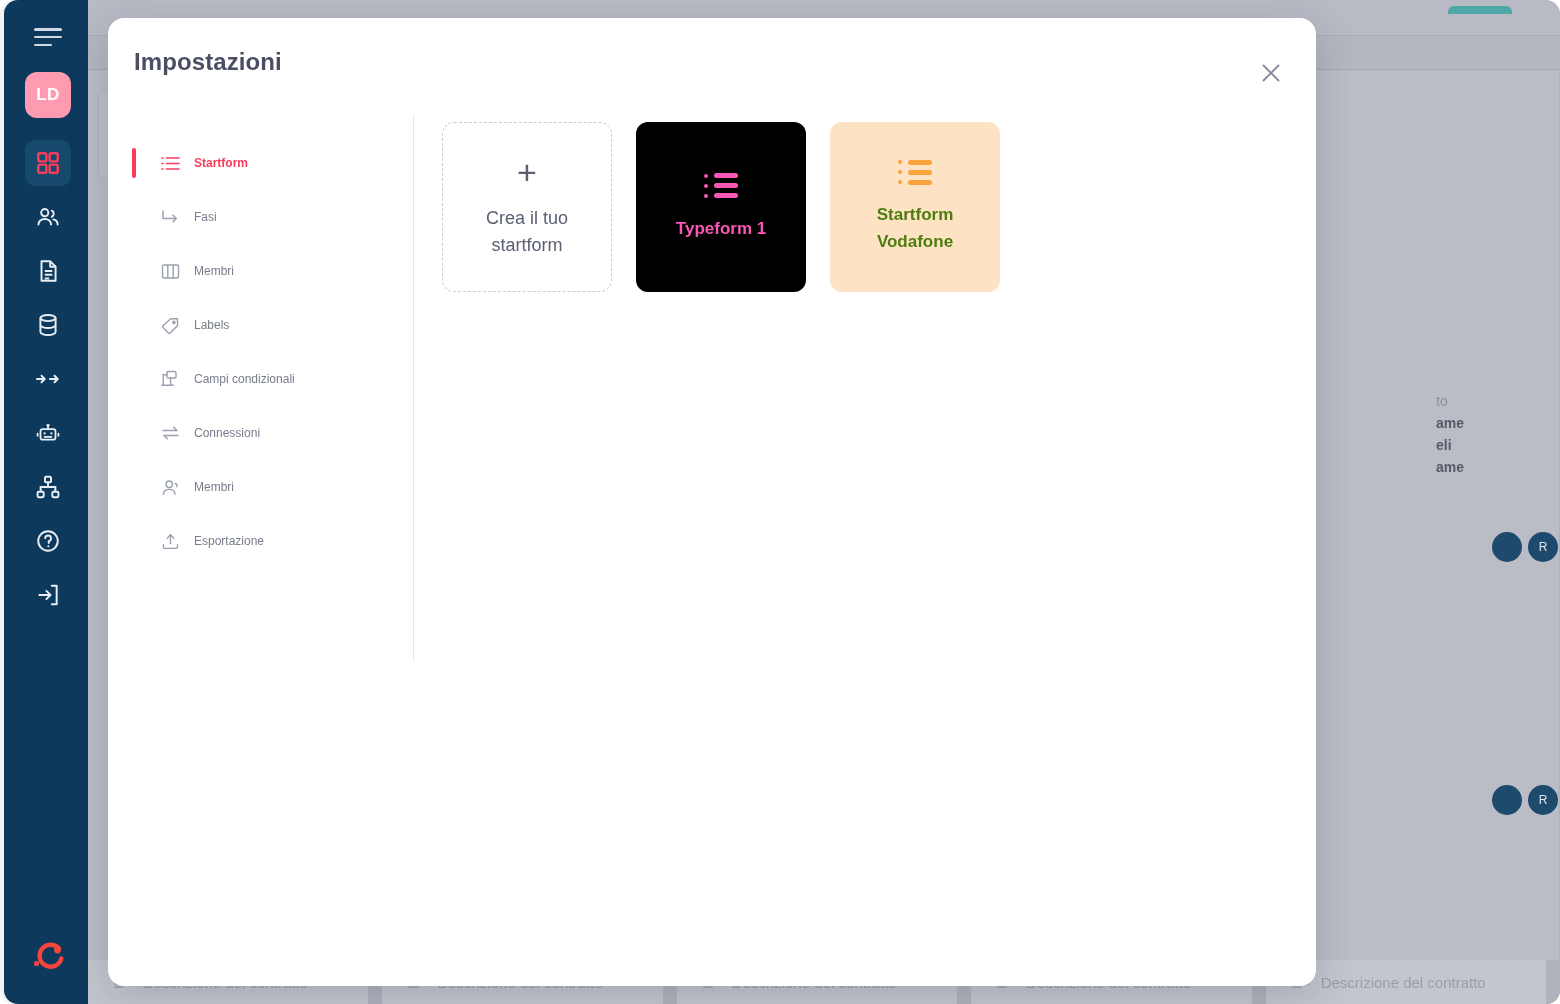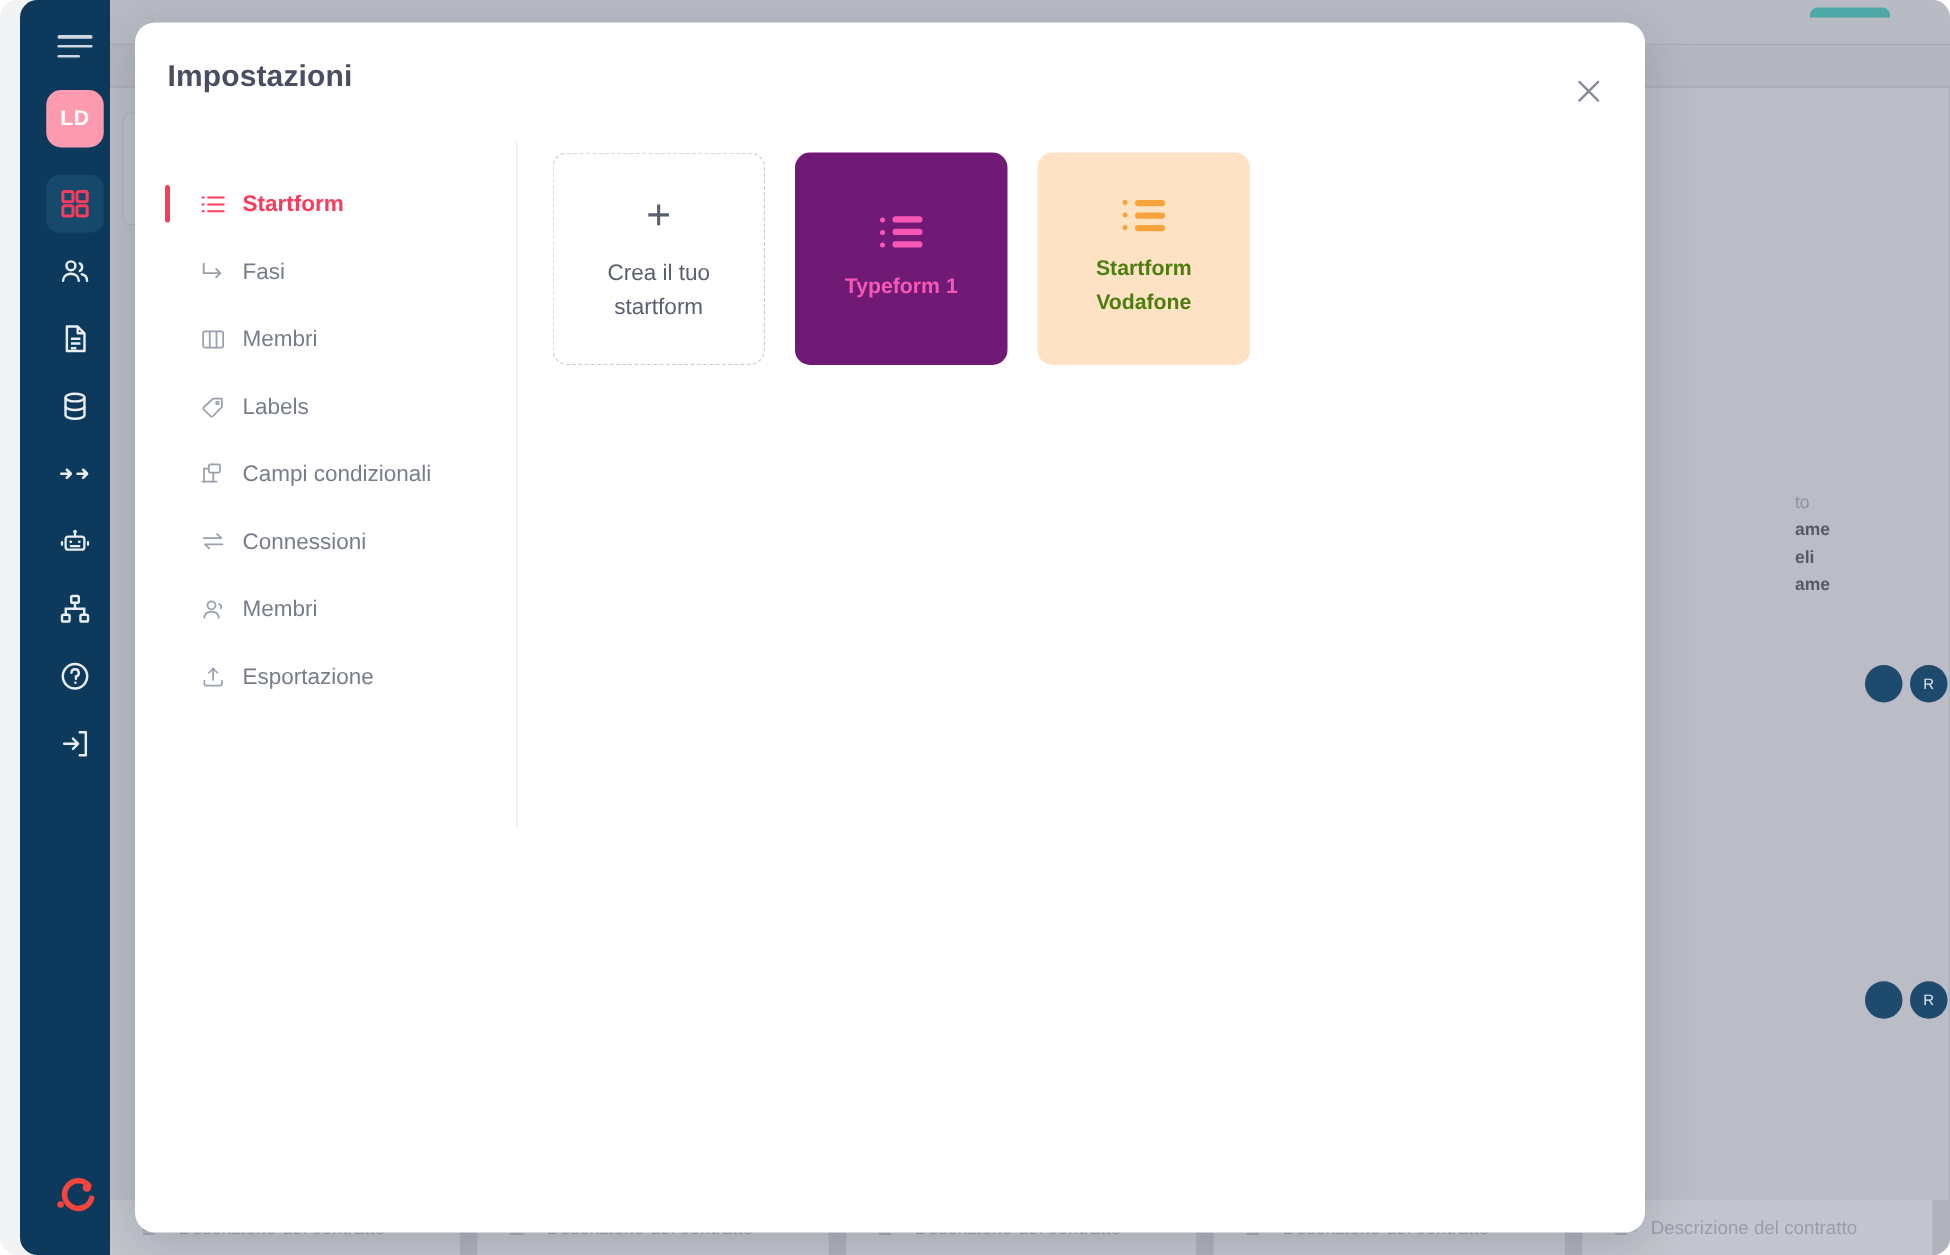--- a/index.html
+++ b/index.html
@@ -23,21 +23,21 @@
     left: 0; top: 0;
     width: 1560px; height: 1004px;
     border-radius: 14px;
     overflow: hidden;
     background: #f2f3f5;
   }
 
   
   #nav-rail {
     position: absolute;
-    left: 16px; top: 0;
+    left: 4px; top: 0;
     width: 88px; height: 1004px;
     background: #0d3a5c;
     display: flex;
     flex-direction: column;
     align-items: center;
     border-top-left-radius: 14px;
     border-bottom-left-radius: 14px;
   }
   #nav-rail .hamburger {
     margin-top: 28px;
@@ -224,21 +224,21 @@
     margin-left: 24px;
     height: 548px;
   }
   .snav-item {
     position: relative;
     display: flex; align-items: center;
     gap: 14px;
     height: 54px;
     padding-left: 28px;
     color: #787d8c;
-    font-size: 18px;
+    font-size: 12px;
     cursor: pointer;
   }
   .snav-item .snav-icon {
     width: 20px; height: 20px;
     display: flex; align-items: center; justify-content: center;
     flex: 0 0 auto;
     color: #9aa0ad;
   }
   .snav-item.active { color: #fa3c5c; font-weight: bold; }
   .snav-item.active .snav-icon { color: #fa3c5c; }
@@ -622,21 +622,21 @@
       </div>
 
       <div id="cards-panel">
 
         <div class="sf-card create">
           <span class="plus-glyph">+</span>
           <span class="sf-label">Crea il tuo startform</span>
         </div>
 
 
-        <div class="sf-card" style="background:#701a75;color:#f957b5;">
+        <div class="sf-card" style="background:#000000;color:#f957b5;">
           <span class="list-icon">
             <span class="row">
                 <span class="dot"></span>
                 <span class="bar"></span>
               </span>
             <span class="row">
                 <span class="dot"></span>
                 <span class="bar"></span>
               </span>
             <span class="row">

